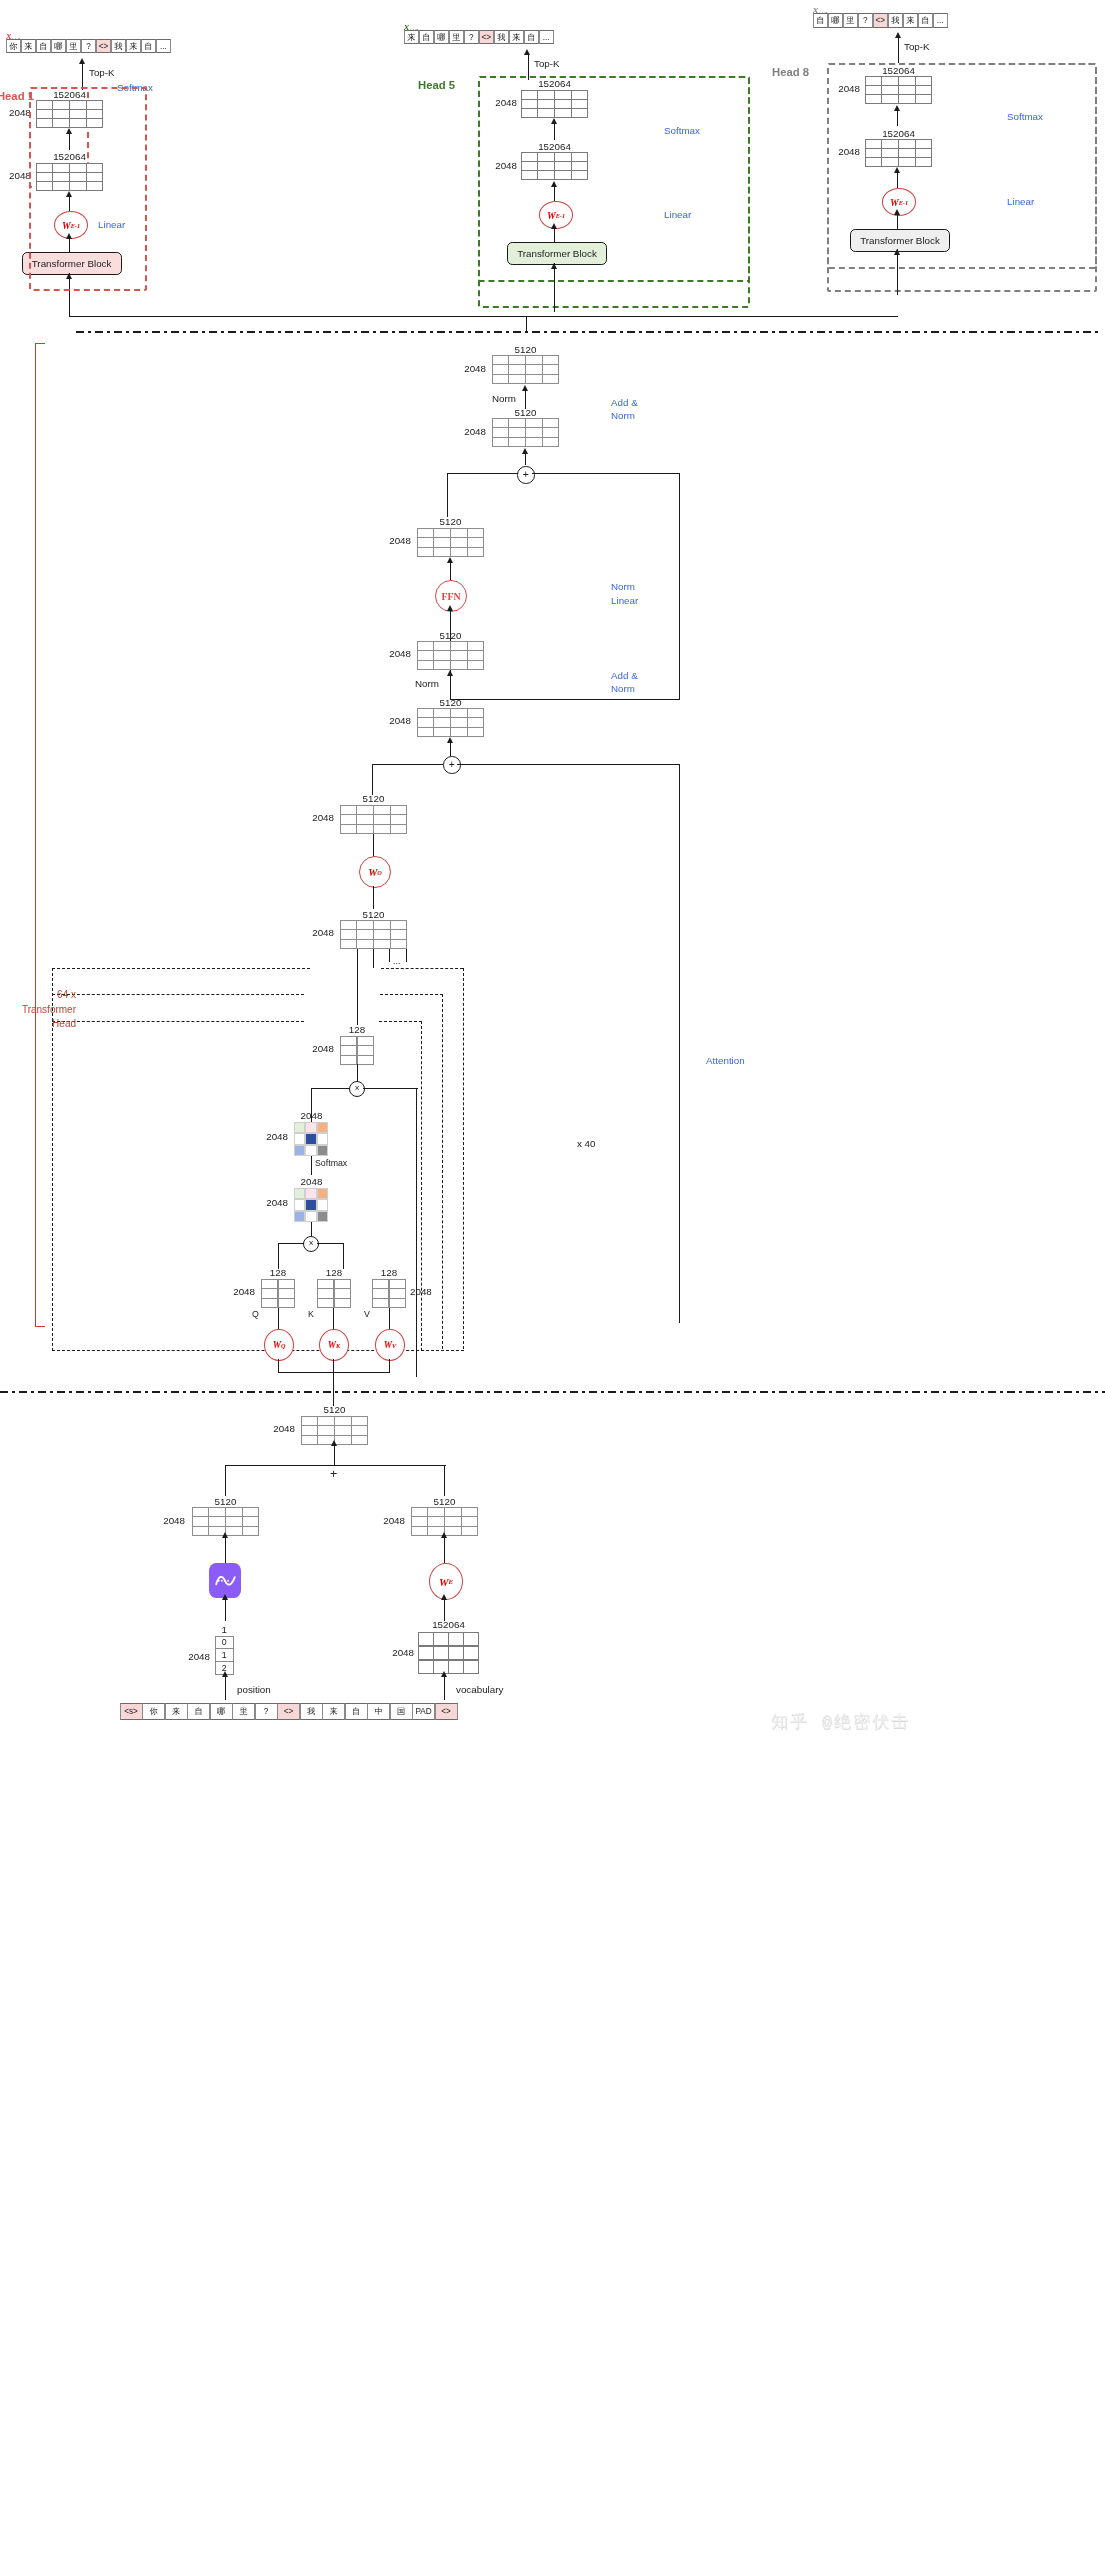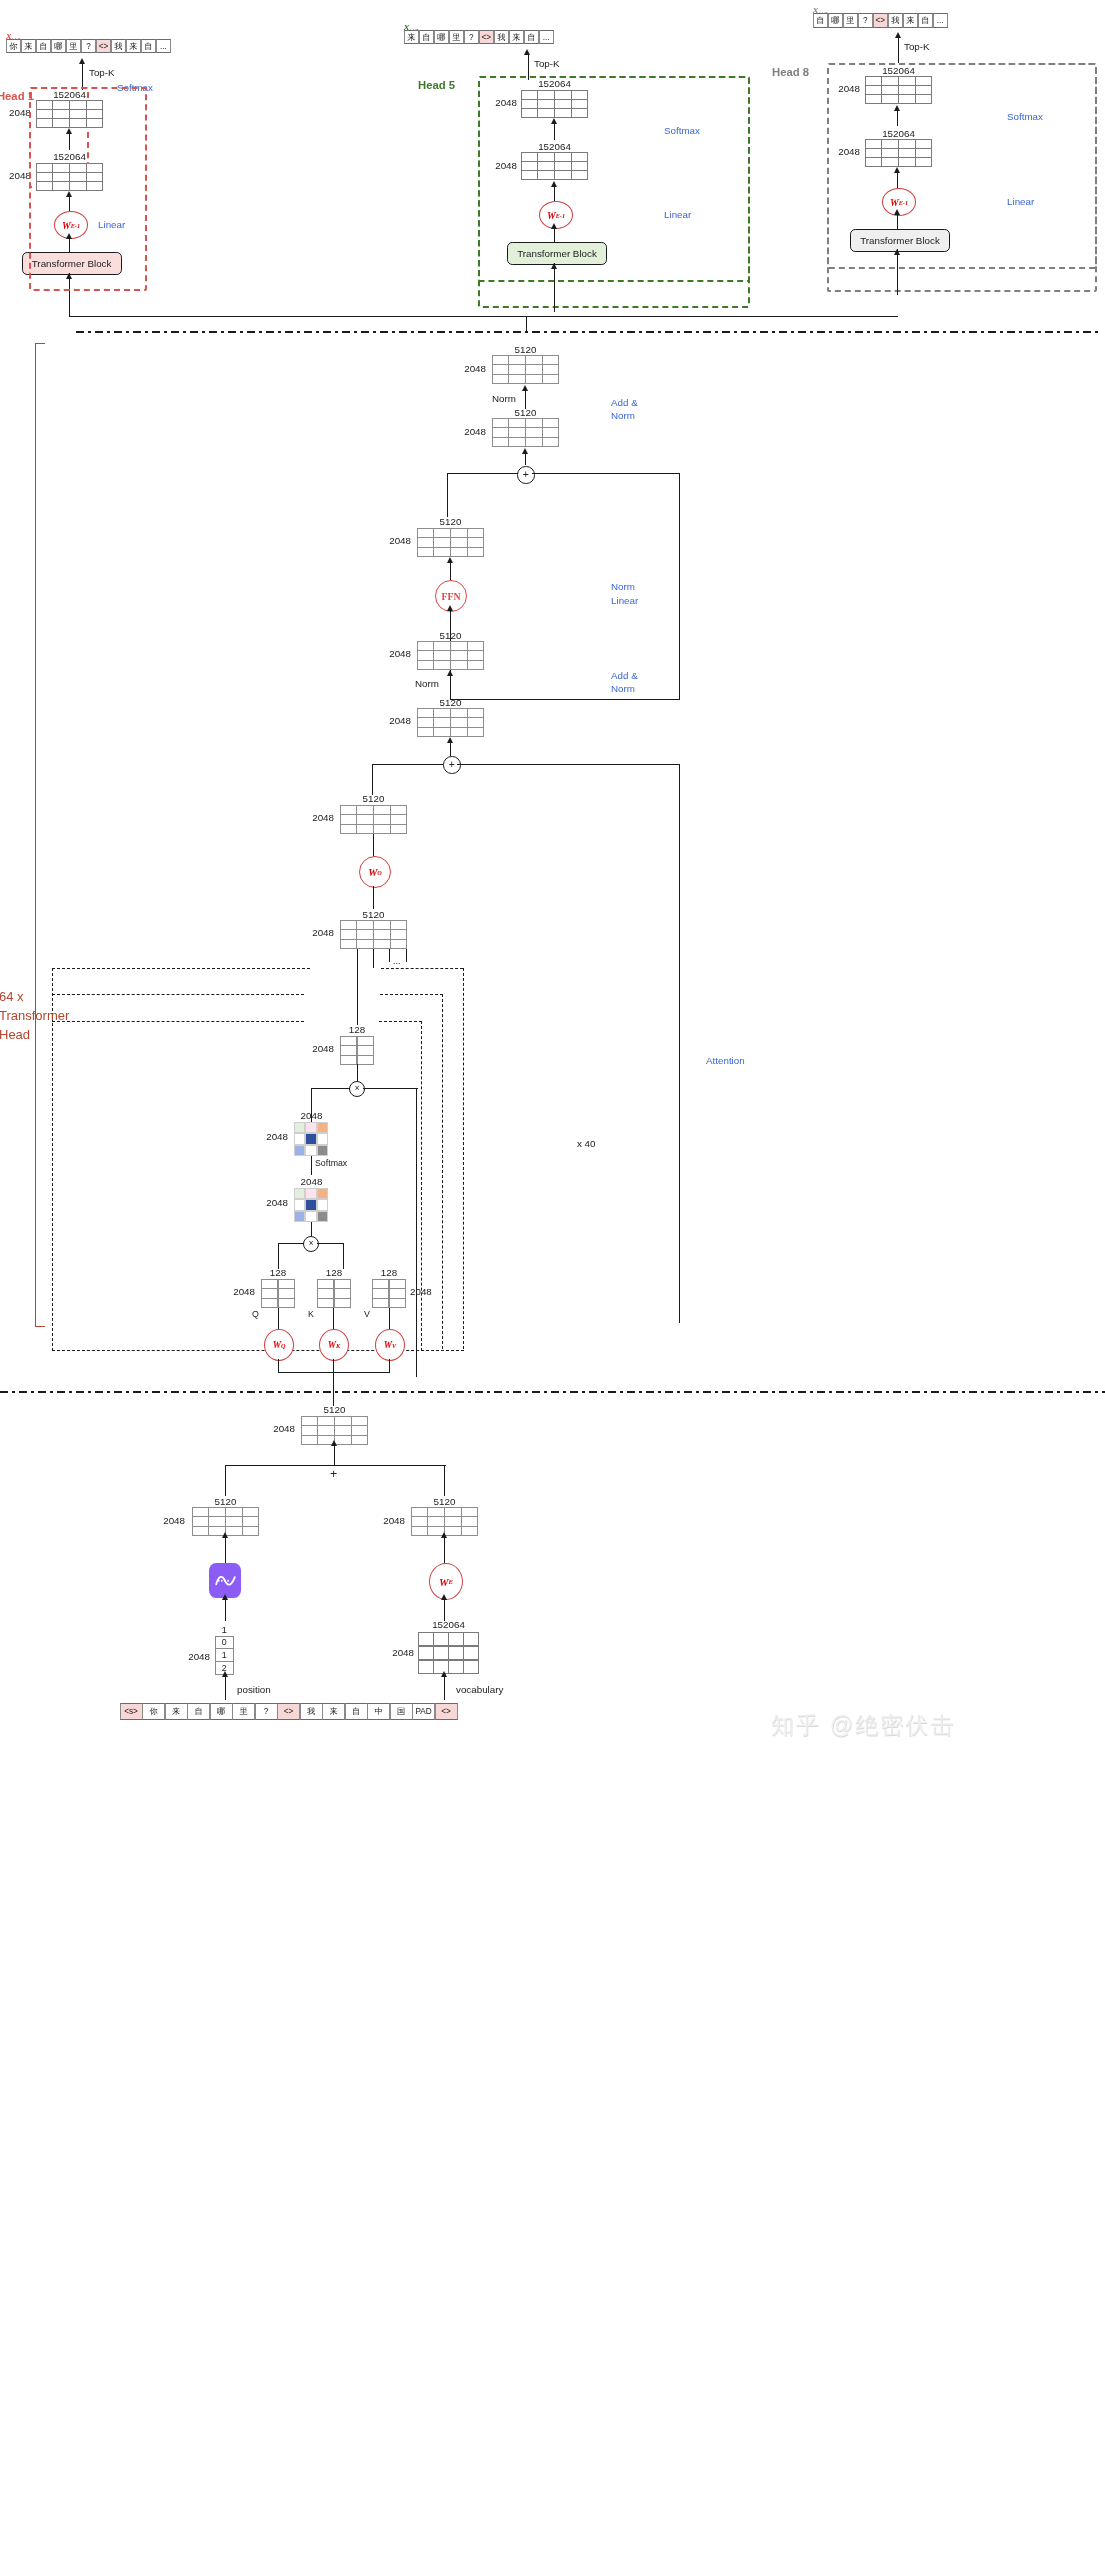--- a/index.html
+++ b/index.html
@@ -54,31 +54,31 @@
   .xlabel sub{font-size:6.7px;font-style:normal;}
   .dashdotline{position:absolute;height:1.5px;
      background-image:repeating-linear-gradient(to right,#1b1b1b 0 8.2px,transparent 8.2px 12.4px,#1b1b1b 12.4px 15px,transparent 15px 19px);}
 
   
   .dv{position:absolute;width:0;border-left:1.5px dashed #1b1b1b;}
   .dh{position:absolute;height:0;border-top:1.5px dashed #1b1b1b;}
 
   
   .redbr{position:absolute;border:1px solid #b5452e;border-right:none;}
-  .redlbl{position:absolute;color:#b5452e;font-size:13px;text-align:left;line-height:1.45;}
+  .redlbl{position:absolute;color:#b5452e;font-size:10px;text-align:right;line-height:1.45;}
 
   
   .heat{position:absolute;display:grid;grid-template-columns:repeat(3,1fr);grid-template-rows:repeat(3,1fr);}
   .heat div{border:0.5px solid #cfcfcf;box-sizing:border-box;}
 
   
   .posicon{position:absolute;background:#8b5cf6;border-radius:22%;display:flex;align-items:center;justify-content:center;}
 
-  .watermark{position:absolute;font-size:23px;color:#eeeeee;letter-spacing:2.1px;
-     text-shadow:0.5px 0.5px 0 #d9d9d9;white-space:nowrap;}
+  .watermark{position:absolute;font-size:17px;color:#eeeeee;letter-spacing:2.1px;
+     text-shadow:0.5px 0.5px 0 #d9d9d9;white-space:nowrap;font-family:Liberation Mono, monospace;}
 </style>
 </head>
 <body>
 
 <div id="canvas">
 
   <div class="xlabel" style="left:813px;top:4.1px;color:#8a8a8a;">
     <span>x</span><sub>t+3</sub>
   </div>
   <div class="tokrow thick" id="h3tokens" style="left:813px;top:13.4px;">

